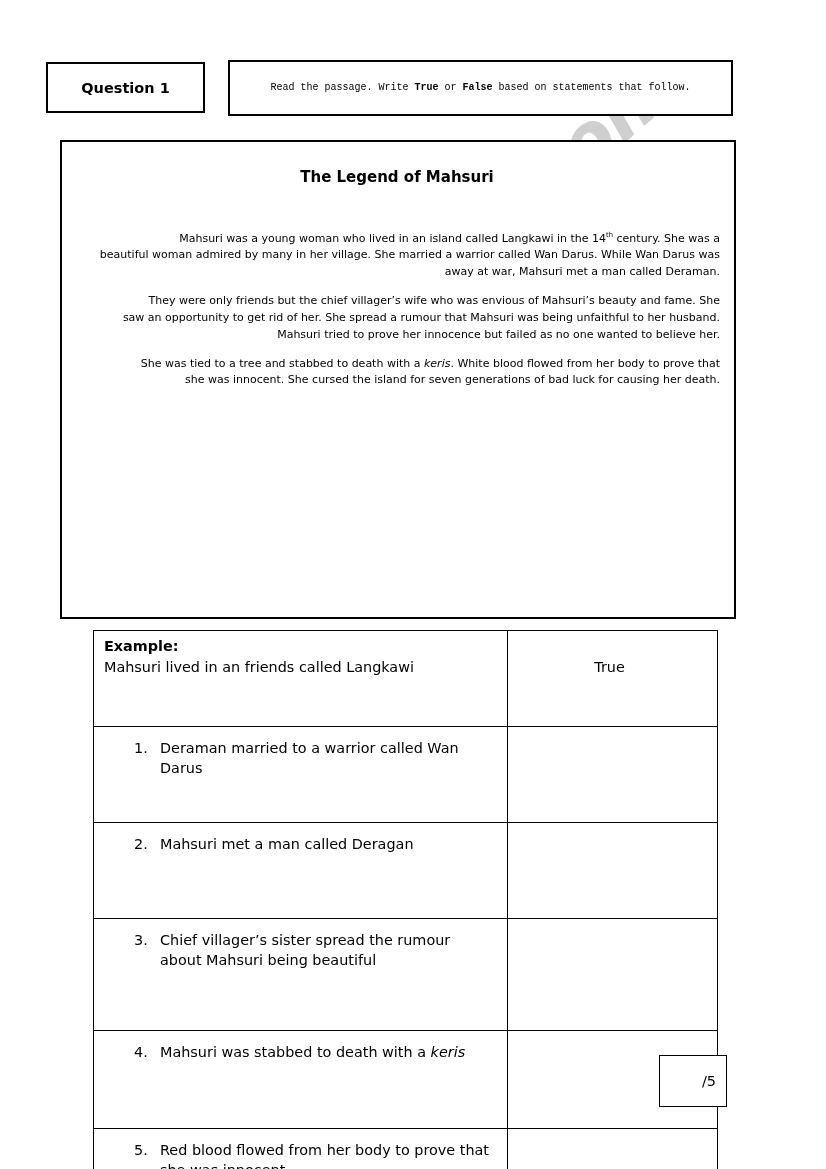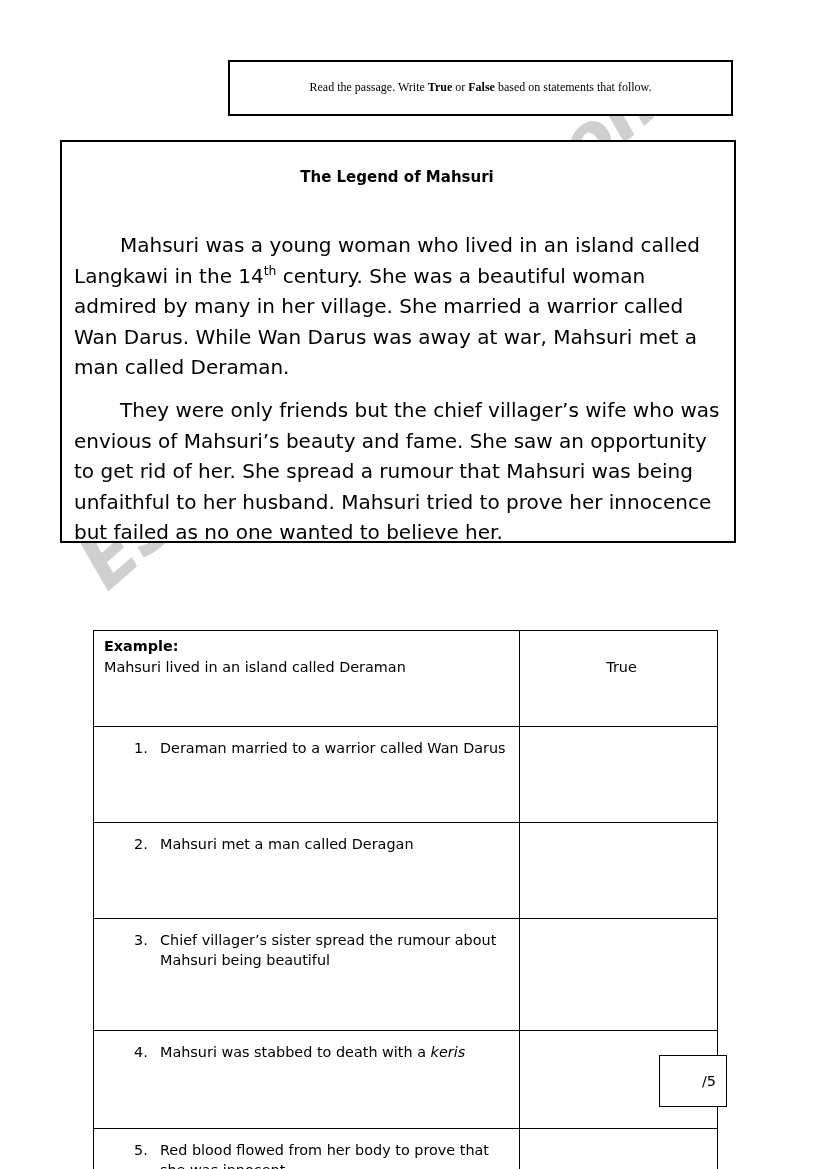--- a/index.html
+++ b/index.html
@@ -74,55 +74,55 @@
     height: 56px;
     border: 2px solid #000;
     box-sizing: border-box;
     display: flex;
     align-items: center;
     justify-content: center;
     z-index: 10;
     background: #fff;
   }
   .instrbox .instr {
-    font-family: Liberation Serif, serif;
-    font-size: 12px;
+    font-family: Liberation Mono, monospace;
+    font-size: 10px;
     text-align: center;
     line-height: 1.42;
     padding: 0 10px;
   }
   .instrbox .instr b { font-weight: bold; }
 
   
   .passagebox {
     position: absolute;
     left: 60px;
     top: 140px;
     width: 676px;
-    height: 403px;
+    height: 479px;
     border: 2px solid #000;
     box-sizing: border-box;
     background: #fff;
     z-index: 10;
     padding: 26px 14px 0 12px;
   }
   .passage-title {
     text-align: center;
     font-family: "DejaVu Sans", sans-serif;
     font-size: 15px;
     font-weight: bold;
     margin: 0 0 44px 0;
   }
   .passage-p {
     font-family: "DejaVu Sans", sans-serif;
-    font-size: 20px;
+    font-size: 11px;
     line-height: 1.53;
-    margin: 0 0 12px 0;
+    margin: 0 0 12px 16px;
     text-indent: 46px;
-    text-align: left;
+    text-align: right;
   }
   .passage-p sup {
     font-size: 0.62em;
     vertical-align: super;
   }
   .passage-p i { font-style: italic; }
 
   
   .stmt-table {
     position: absolute;
@@ -133,21 +133,21 @@
     table-layout: fixed;
     background: #fff;
     z-index: 10;
   }
   .stmt-table td {
     border: 1.5px solid #000;
     vertical-align: top;
     font-family: "DejaVu Sans", sans-serif;
     font-size: 14.4px;
     line-height: 1.36;
-    padding: 6px 4px 6px 10px;
+    padding: 6px 16px 6px 10px;
   }
   .stmt-table td.answer-cell {
     width: 183px;
     text-align: center;
     vertical-align: top;
     padding-top: 26px;
   }
   .stmt-table tr.example-row td.answer-cell { padding-top: 27px; }
   .ex-label {
     font-weight: bold;
@@ -196,39 +196,43 @@
   .scorebox .score {
     font-family: "DejaVu Sans", sans-serif;
     font-size: 14.5px;
   }
 </style>
 </head>
 <body>
 
 <div id="page">
 
+  <div class="qbox">
+    <span class="qlabel">Question 1</span>
+  </div>
 
   <div class="instrbox">
     <div class="instr">
       <span>Read the passage. Write </span><b>True</b><span> or </span><b>False</b><span> based on statements that follow.</span>
     </div>
   </div>
 
   <div class="passagebox">
     <div class="passage-title">The Legend of Mahsuri</div>
     <p class="passage-p"><span>Mahsuri was a young woman who lived in an island called Langkawi in the 14</span><sup>th</sup><span> century. She was a beautiful woman admired by many in her village. She married a warrior called Wan Darus. While Wan Darus was away at war, Mahsuri met a man called Deraman.</span></p>
     <p class="passage-p">They were only friends but the chief villager’s wife who was envious of Mahsuri’s beauty and fame. She saw an opportunity to get rid of her. She spread a rumour that Mahsuri was being unfaithful to her husband. Mahsuri tried to prove her innocence but failed as no one wanted to believe her.</p>
+    <p class="passage-p"><span>She was tied to a tree and stabbed to death with a </span><i>keris</i><span>. White blood flowed from her body to prove that she was innocent. She cursed the island for seven generations of bad luck for causing her death.</span></p>
   </div>
 
   <table class="stmt-table">
     <tbody>
       <tr class="example-row">
         <td>
           <span class="ex-label">Example:</span>
-          <span>Mahsuri lived in an island called Deraman</span>
+          <span>Mahsuri lived in an friends called Langkawi</span>
         </td>
         <td class="answer-cell">True</td>
       </tr>
 
       <tr class="r1">
         <td class="stmt-list-cell">
           <div class="stmt-line">
             <span class="stmt-num">1.</span>
             <span class="stmt-text">Deraman married to a warrior called Wan Darus</span>
           </div>

